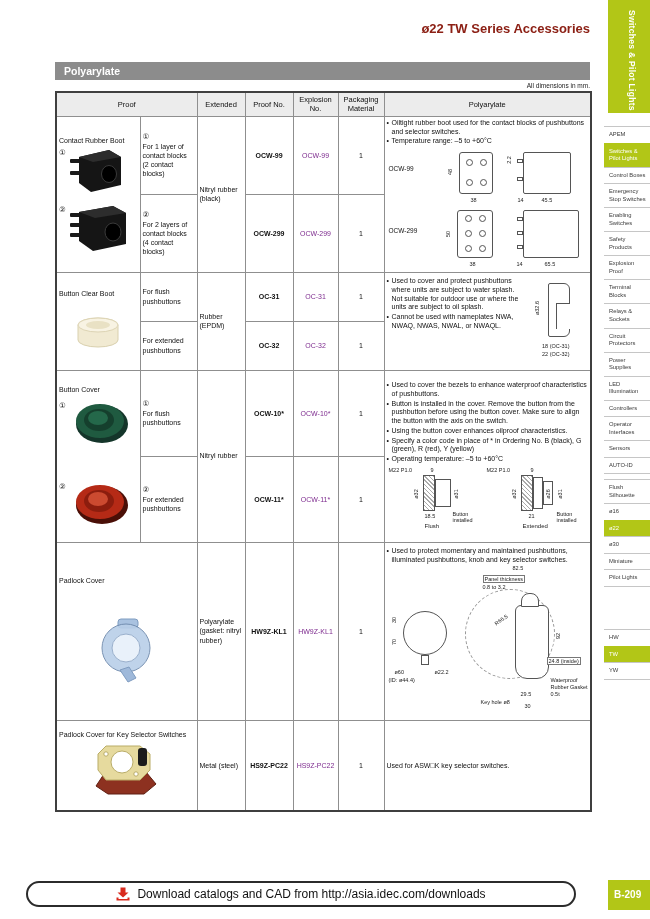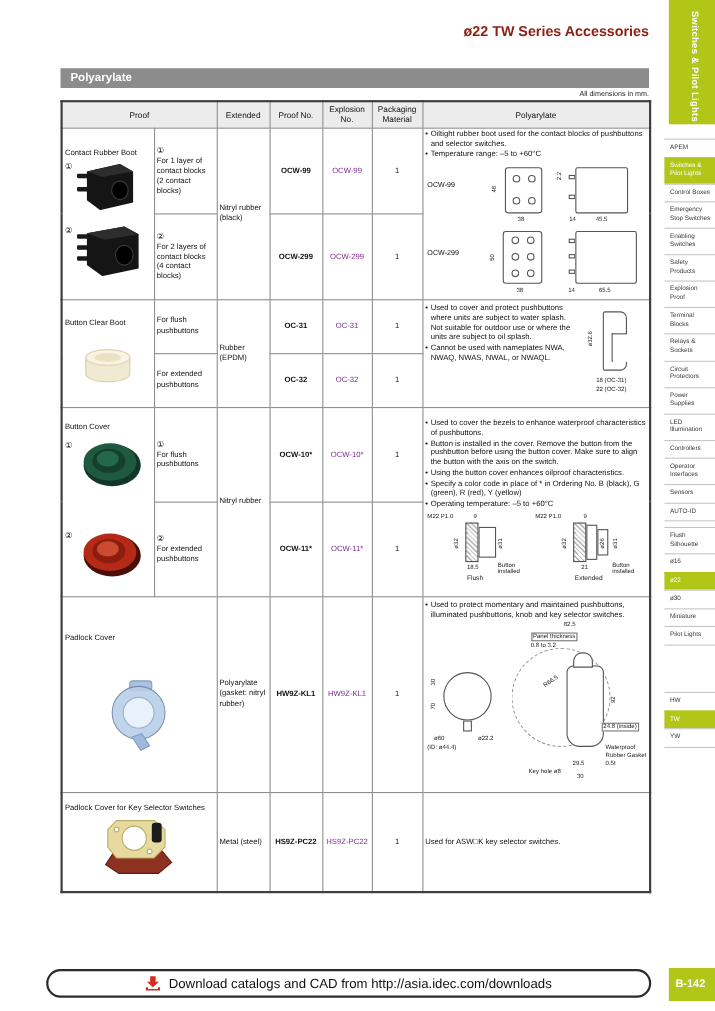--- a/index.html
+++ b/index.html
@@ -46,21 +46,21 @@
   .side-menu{position:absolute;right:0;width:46px;list-style:none;margin:0;padding:0;}
   .side-menu li{font-size:5.8px;color:#3a3a3a;padding:4px 2px 4px 5px;border-top:1px solid #c6c6c6;line-height:1.3;}
   .side-menu li:last-child{border-bottom:1px solid #c6c6c6;}
   .side-menu li.active{background:#b2c617;color:#fff;border-color:#b2c617;}
   .menu1{top:126px;}
   .menu2{top:479px;}
   .menu3{top:629px;}
   .page-badge{position:absolute;top:880px;right:0;width:42px;height:30px;background:#b2c617;color:#fff;
               font-weight:bold;font-size:10px;line-height:30px;padding-left:6px;box-sizing:border-box;}
   
-  .download-bar{position:absolute;left:42px;top:881px;width:550px;height:26px;border:2px solid #2b2b2b;
+  .download-bar{position:absolute;left:26px;top:881px;width:550px;height:26px;border:2px solid #2b2b2b;
                 border-radius:14px;box-sizing:border-box;display:flex;align-items:center;justify-content:center;
                 gap:7px;font-size:12px;color:#111;background:#fff;}
 </style>
 </head>
 <body>
 
 <div class="page">
 
   <div class="page-title">ø22 TW Series Accessories</div>
   <div class="acc-bar">Polyarylate</div>
@@ -413,21 +413,21 @@
     <li>Miniature</li>
     <li>Pilot Lights</li>
   </ul>
 
   <ul class="side-menu menu3">
     <li>HW</li>
     <li class="active">TW</li>
     <li>YW</li>
   </ul>
 
-  <div class="page-badge">B-142</div>
+  <div class="page-badge">B-209</div>
 
   <div class="download-bar">
     <svg width="14" height="14" viewBox="0 0 14 14">
       <path d="M4.5 0.5h5v5h3L7 10.5 1.5 5.5h3z" fill="#d92b1e"></path>
       <path d="M0.5 10.5v3h13v-3h-2v1.5h-9v-1.5z" fill="#d92b1e"></path>
     </svg>
     <span>Download catalogs and CAD from http://asia.idec.com/downloads</span>
   </div>
 
 </div>

